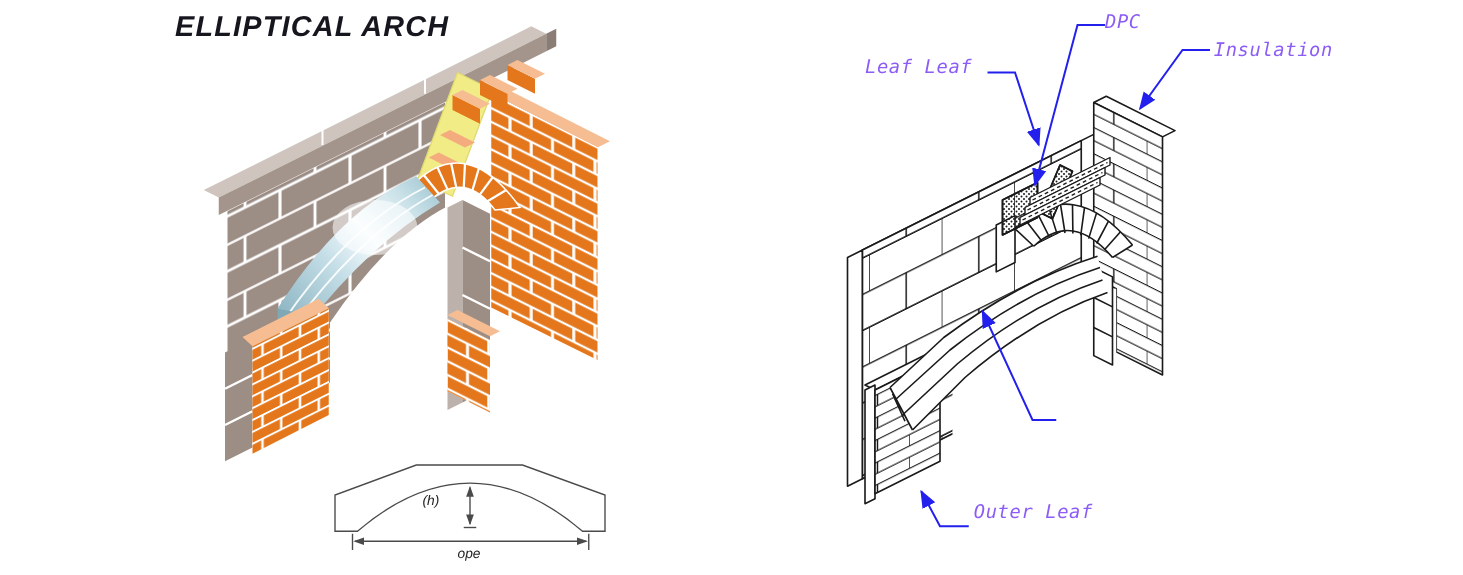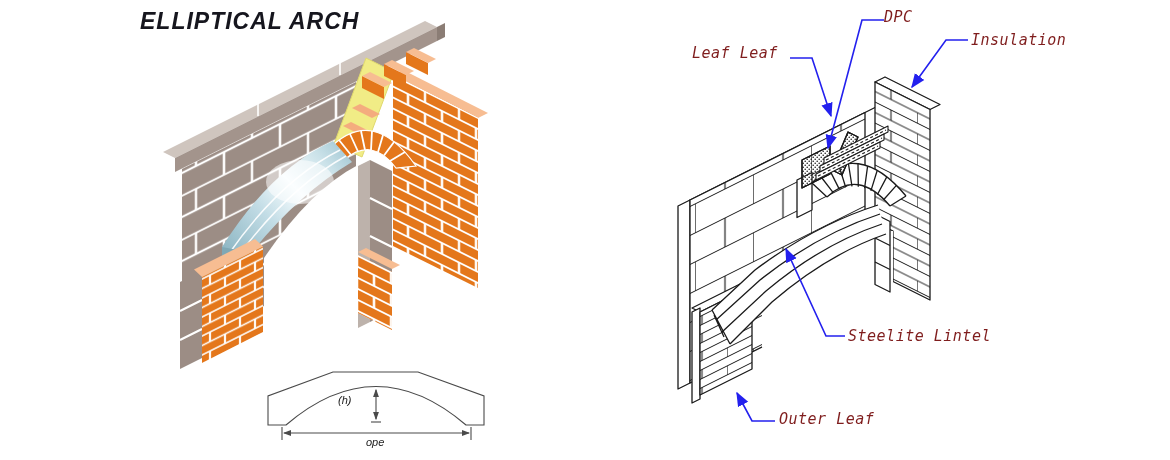--- a/index.html
+++ b/index.html
@@ -1,26 +1,26 @@
 <!DOCTYPE html>
 <html><head>
 <meta charset="utf-8">
 <style>
   html,body{margin:0;padding:0;background:#ffffff;}
   #page{position:relative;width:1170px;height:460px;background:#fff;overflow:hidden;
         font-family:"Liberation Sans",sans-serif;font-style:italic;}
   #title{position:absolute;left:140px;top:8px;font-size:23px;font-weight:700;
          letter-spacing:1px;color:#16161e;}
   .cad-label{position:absolute;font-family:"DejaVu Sans Mono",monospace;
-             font-size:15px;color:#7f1d1d;letter-spacing:0.5px;white-space:pre;}
+             font-size:15px;color:#8b5cf6;letter-spacing:0.5px;white-space:pre;}
   #lbl-dpc{left:884px;top:8px;}
   #lbl-insulation{left:971px;top:31px;}
   #lbl-inner-leaf{left:692px;top:44px;}
   #lbl-steelite{left:848px;top:327px;}
-  #lbl-outer-leaf{left:779px;top:410px;}
+  #lbl-outer-leaf{left:779px;top:400px;}
   svg{position:absolute;left:0;top:0;}
   .dimtext{font-family:"Liberation Sans",sans-serif;font-size:11px;fill:#222;}
 </style>
 </head>
 <body>
 
 <div id="page">
   <div id="title">ELLIPTICAL ARCH</div>
 
   <svg width="1170" height="460" viewBox="0 0 1170 460">
@@ -224,15 +224,14 @@
       <path d="M968,40 L946,40 L912,87" marker-end="url(#arrowBlue)"></path>
       <path d="M790,58 L812,58 L831,116" marker-end="url(#arrowBlue)"></path>
       <path d="M845,336 L826,336 L786,249" marker-end="url(#arrowBlue)"></path>
       <path d="M775,421 L752,421 L737,393" marker-end="url(#arrowBlue)"></path>
     </g>
   </svg>
 
   <div class="cad-label" id="lbl-dpc">DPC</div>
   <div class="cad-label" id="lbl-insulation">Insulation</div>
   <div class="cad-label" id="lbl-inner-leaf">Leaf Leaf</div>
-  <div class="cad-label" id="lbl-steelite">Steelite Lintel</div>
   <div class="cad-label" id="lbl-outer-leaf">Outer Leaf</div>
 </div>
 
 </body></html>

